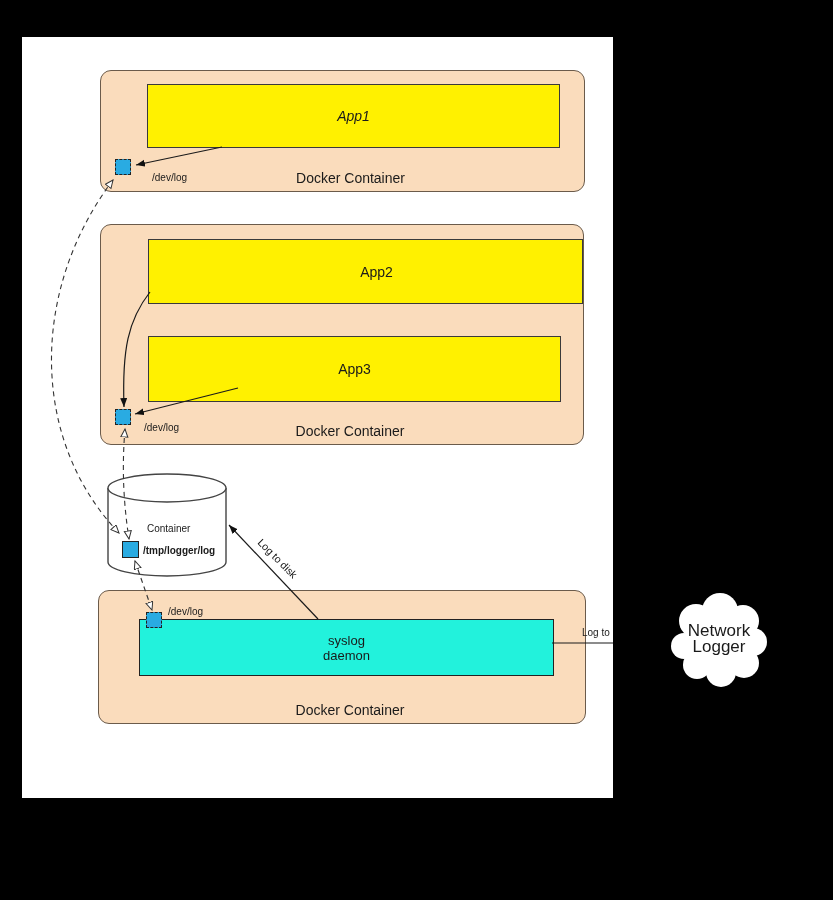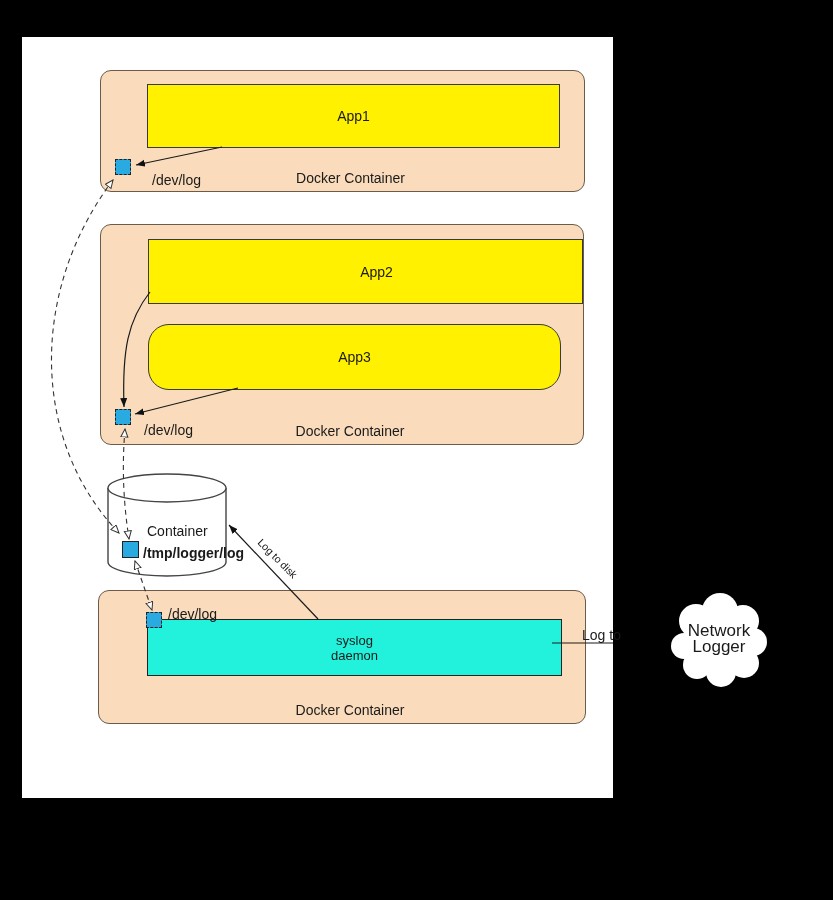--- a/index.html
+++ b/index.html
@@ -23,62 +23,62 @@
   }
   .container-label{
     position:absolute;left:16px;right:0;bottom:5px;text-align:center;
     font-size:14px;z-index:6;
   }
   .socket{
     width:14px;height:14px;background:#29abe2;z-index:5;
   }
   .socket.dashed{border:1.5px dashed #222;}
   .socket.solid{border:1.5px solid #222;width:15px;height:15px;}
-  .small-label{font-size:14px;z-index:6;white-space:nowrap;}
+  .small-label{font-size:10px;z-index:6;white-space:nowrap;}
   #svg-overlay{left:0;top:0;z-index:4;pointer-events:none;}
   #cloud-label{
     left:669px;top:623px;width:100px;text-align:center;z-index:6;
     font-size:17px;line-height:16px;white-space:pre-line;
   }
   #log-to-label{left:582px;top:627px;background:transparent;}
 </style>
 </head>
 <body>
 
 <div id="paper" class="abs"></div>
 
 <div class="abs container" style="left:100px;top:70px;width:483px;height:120px;">
   <div class="container-label">Docker Container</div>
 </div>
-<div class="abs appbox" style="left:147px;top:84px;width:411px;height:62px;">
+<div class="abs appbox" style="left:147px;top:84px;width:411px;height:62px;font-style:italic;">
   <span>App1</span>
 </div>
 <div class="abs socket dashed" style="left:115px;top:159px;"></div>
 <div class="abs small-label" style="left:152px;top:172px;">/dev/log</div>
 
 <div class="abs container" style="left:100px;top:224px;width:482px;height:219px;">
   <div class="container-label">Docker Container</div>
 </div>
 <div class="abs appbox" style="left:148px;top:239px;width:411px;height:63px;padding-left:22px;">
   <span>App2</span>
 </div>
-<div class="abs appbox" style="left:148px;top:324px;width:411px;height:64px;border-radius:21px;">
+<div class="abs appbox" style="left:148px;top:336px;width:411px;height:64px;">
   <span>App3</span>
 </div>
 <div class="abs socket dashed" style="left:115px;top:409px;"></div>
 <div class="abs small-label" style="left:144px;top:422px;">/dev/log</div>
 
 <div class="abs small-label" style="left:147px;top:523px;">Container</div>
 <div class="abs socket solid" style="left:122px;top:541px;"></div>
 <div class="abs small-label" style="left:143px;top:545px;font-weight:bold;">/tmp/logger/log</div>
 
 <div class="abs container" style="left:98px;top:590px;width:486px;height:132px;">
   <div class="container-label">Docker Container</div>
 </div>
-<div class="abs daemonbox" style="left:139px;top:619px;width:413px;height:55px;margin-left:8px;">
+<div class="abs daemonbox" style="left:139px;top:619px;width:413px;height:55px;">
   <span>syslog
 daemon</span>
 </div>
 <div class="abs socket dashed" style="left:146px;top:612px;"></div>
 <div class="abs small-label" style="left:168px;top:606px;">/dev/log</div>
 
 <div class="abs small-label" id="log-to-label">Log to</div>
 
 <div class="abs" id="cloud-label">Network
 Logger</div>

